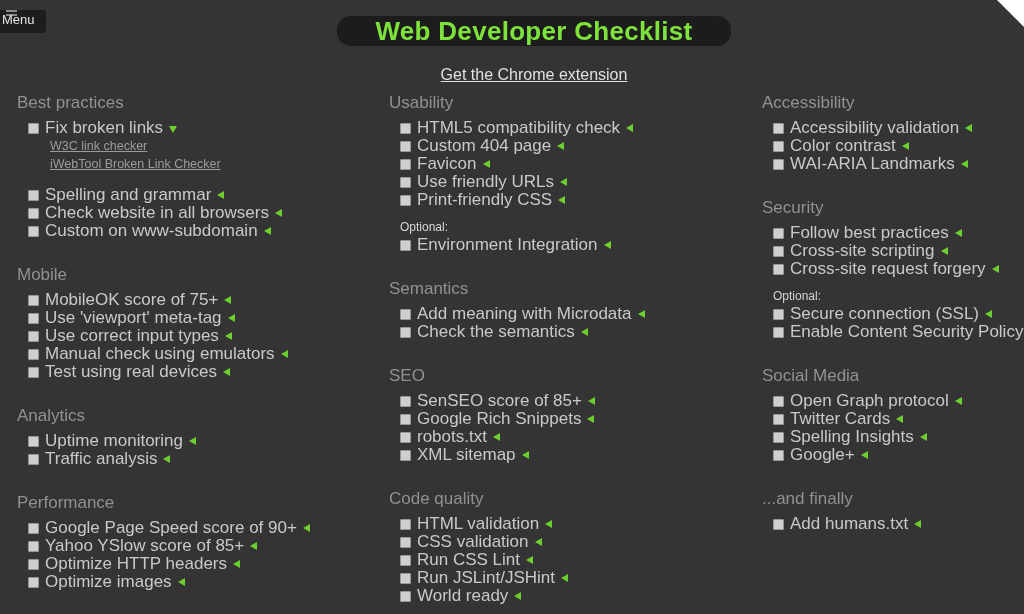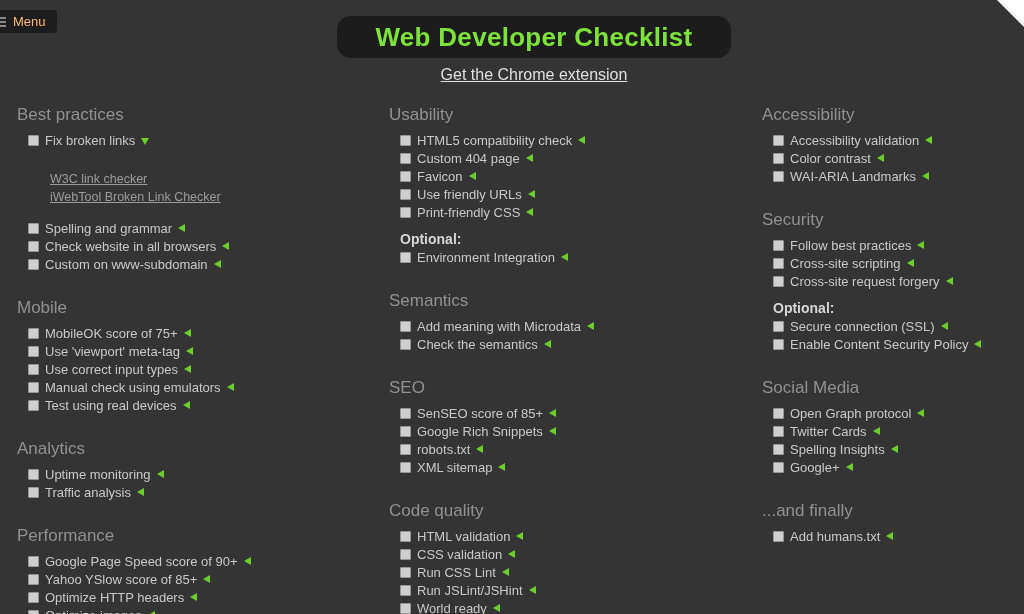--- a/index.html
+++ b/index.html
@@ -7,78 +7,78 @@
     width:1024px;height:614px;overflow:hidden;position:relative;
     background:#343434;
     font-family:"Liberation Sans",sans-serif;
     -webkit-font-smoothing:antialiased;
   }
   
   .menu-btn{
     position:absolute;top:10px;left:0;height:23px;
     background:#1d1d1d;border-radius:0 3px 3px 0;
     display:flex;align-items:center;
-    padding:0 11px 0 2px;color:#fdba74;font-size:13px;
-    cursor:pointer;overflow:hidden;
+    padding:0 11px 0 2px;color:#e5e5e5;font-size:13px;
+    cursor:pointer;overflow:hidden;flex-direction:column;
   }
   .ham{
     display:inline-block;width:11px;height:2px;background:#8a8a8a;
     box-shadow:0 4px 0 #8a8a8a,0 -4px 0 #8a8a8a;
     margin:0 7px 0 -7px;flex:none;
   }
   .title-box{
-    position:absolute;left:337px;top:16px;width:394px;height:42px;
+    position:absolute;left:337px;top:16px;width:394px;height:30px;
     background:#1c1c1c;border-radius:14px;
     display:flex;align-items:center;justify-content:center;
   }
   .title{color:#7ee23c;font-size:26px;font-weight:bold;letter-spacing:.3px;}
   .ext-link-wrap{position:absolute;top:66px;left:337px;width:394px;text-align:center;}
   .ext-link{color:#e0e0e0;font-size:16px;text-decoration:underline;cursor:pointer;}
   .corner{
     position:absolute;top:0;right:0;width:0;height:0;
     border-left:27px solid transparent;border-top:27px solid #ffffff;
   }
   
   .columns{position:absolute;left:17px;top:92px;display:flex;}
   .col{flex:none;}
   .col:nth-child(1){width:372px;}
   .col:nth-child(2){width:373px;}
   .col:nth-child(3){width:262px;}
   .sec-title{
     font-size:17px;font-weight:normal;color:#919191;
     line-height:21px;height:21px;margin:24px 0 6px 0;
   }
-  .col .sec-title:first-child{margin-top:12px;}
+  .col .sec-title:first-child{margin-top:0;}
   .items{padding-left:11px;}
   .item{display:flex;align-items:center;height:18px;cursor:pointer;}
   .checkbox{
     flex:none;width:11px;height:11px;box-sizing:border-box;
     background:#cfcfcf;border:1px solid #969696;border-radius:1px;
     margin-right:6px;cursor:pointer;
   }
-  .label{font-size:13px;color:#c9c9c9;white-space:nowrap;}
+  .label{font-size:17px;color:#c9c9c9;white-space:nowrap;}
   .arrow-left{
     width:0;height:0;margin-left:6px;
     border-top:4px solid transparent;border-bottom:4px solid transparent;
     border-right:7px solid #6dcf2e;cursor:pointer;
   }
   .arrow-down{
     width:0;height:0;margin-left:6px;margin-top:2px;
     border-left:4px solid transparent;border-right:4px solid transparent;
     border-top:7px solid #6dcf2e;cursor:pointer;
   }
-  .links{margin:21px 0 13px 22px;}
+  .links{margin:0 0 13px 22px;}
   .links a{
     display:block;height:18px;line-height:18px;
     color:#9c9c9c;font-size:12.5px;text-decoration:underline;cursor:pointer;
     white-space:nowrap;
   }
   .optional{
     display:flex;align-items:center;height:18px;margin-top:9px;
-    color:#d6d6d6;font-size:14px;font-weight:bold;
+    color:#d6d6d6;font-size:12px;font-weight:normal;
   }
 </style>
 </head>
 <body>
 
 <div class="menu-btn">
   <span class="ham"></span>
   <span>Menu</span>
 </div>
 

